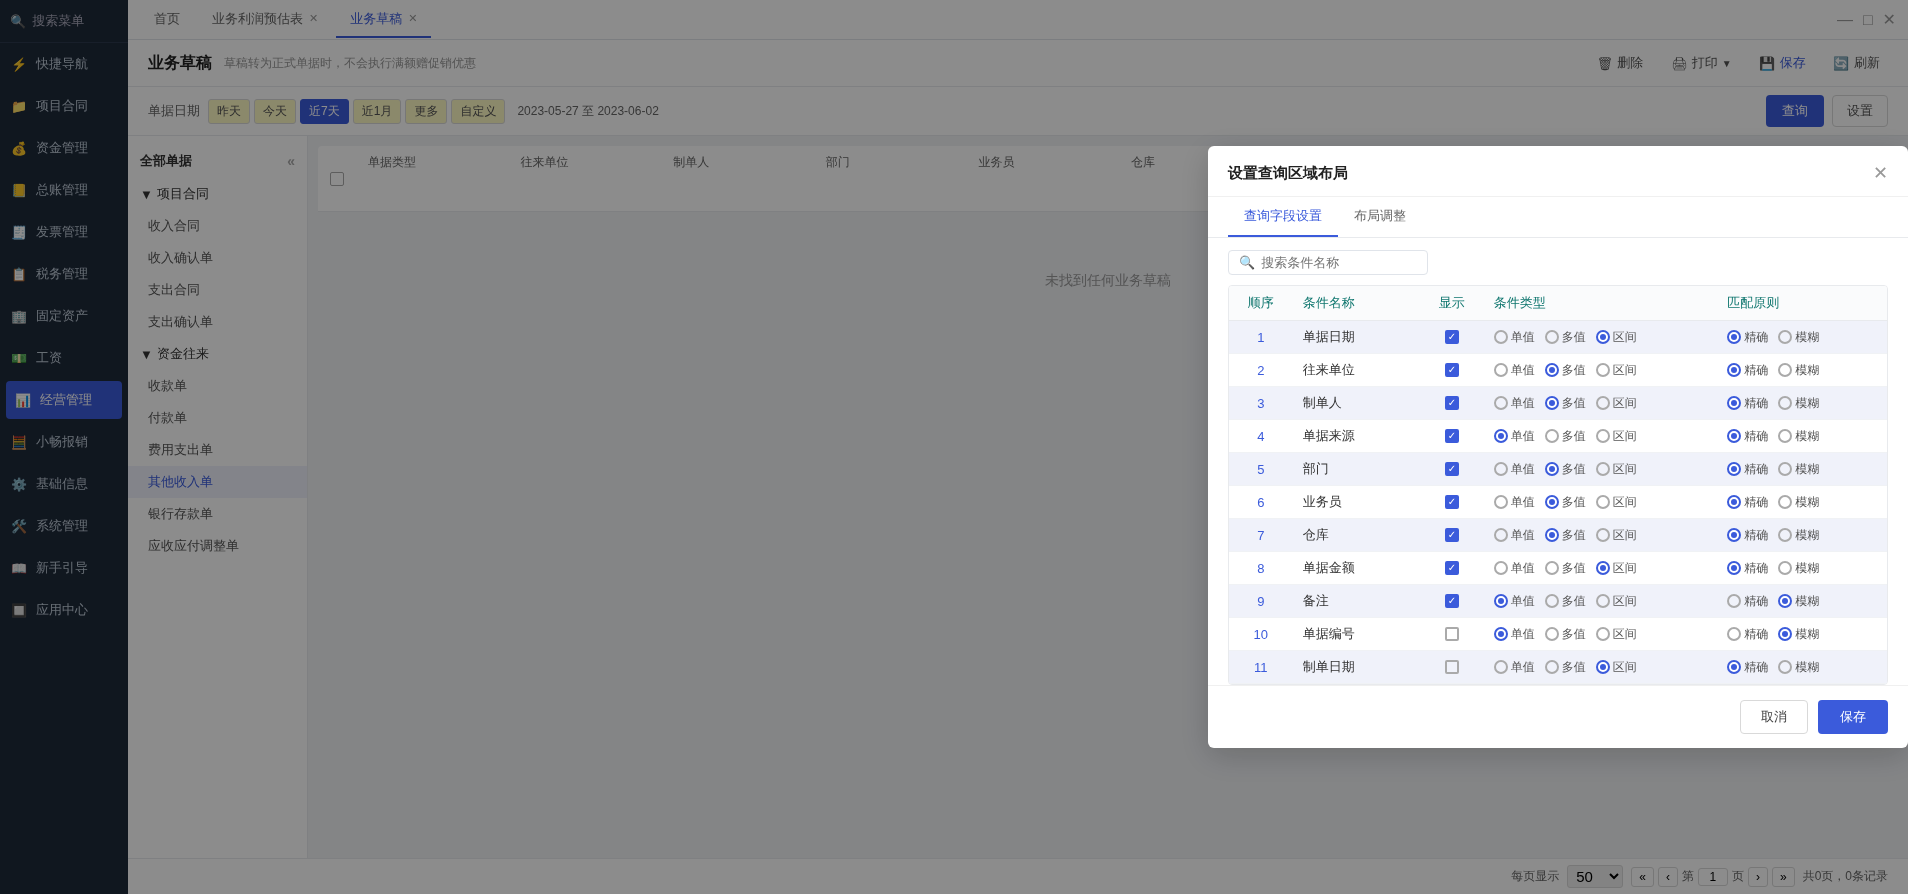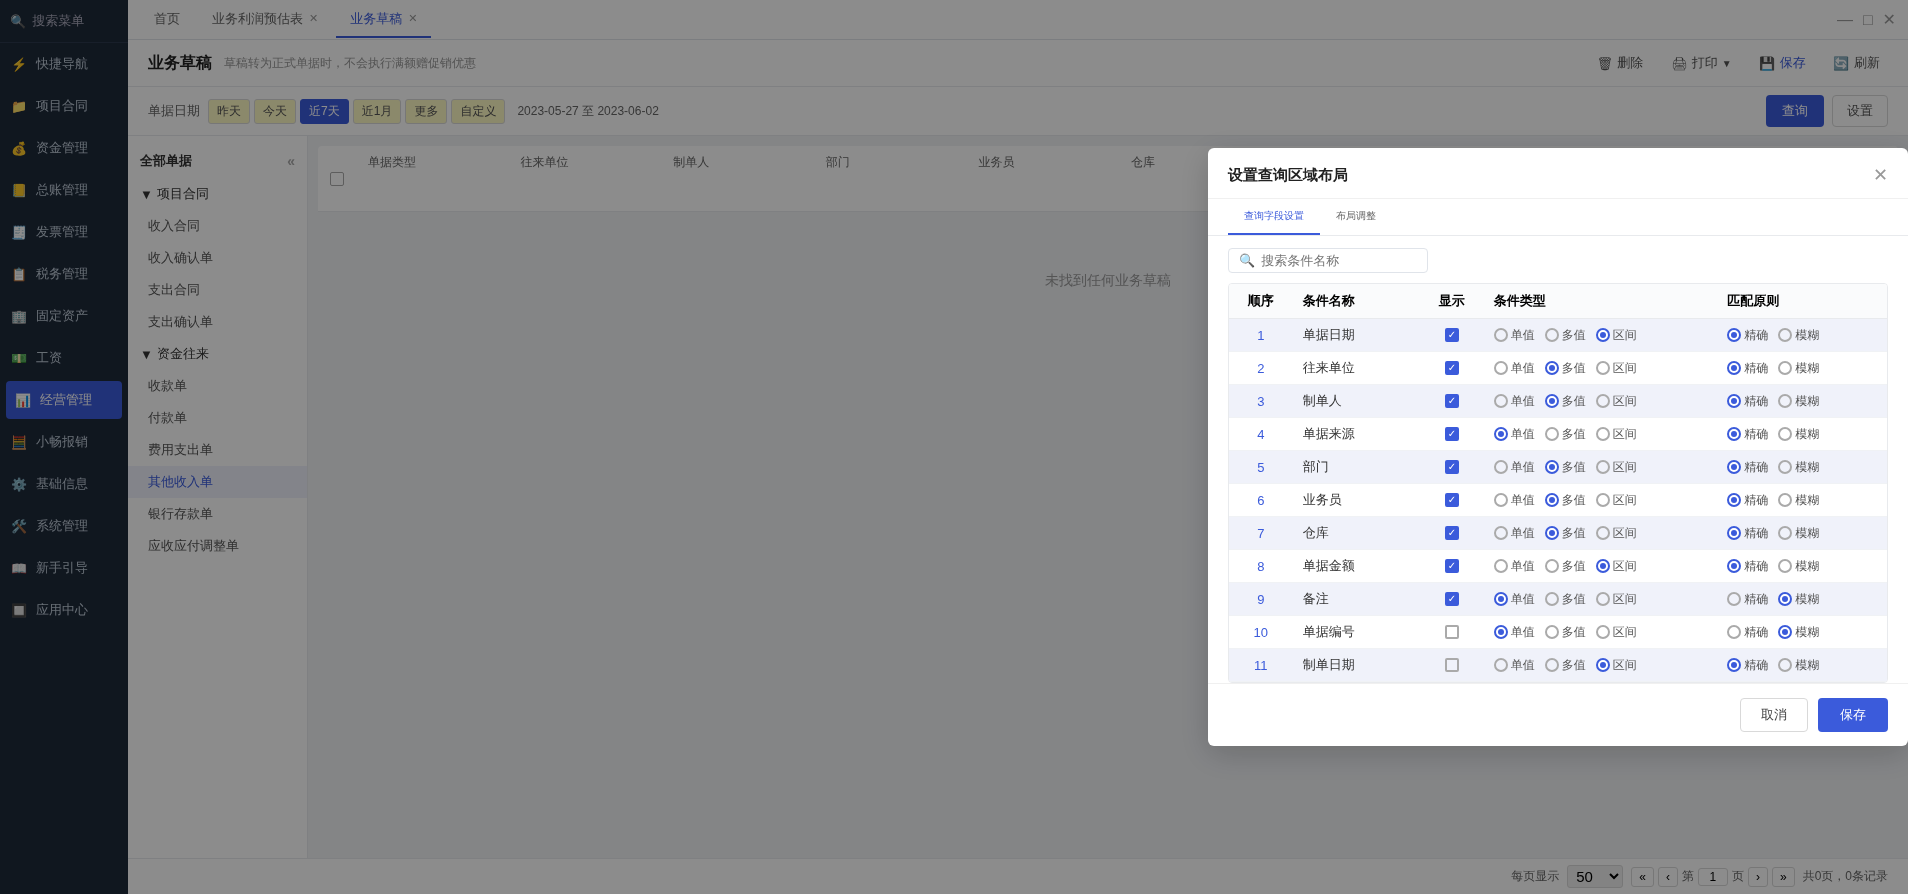--- a/index.html
+++ b/index.html
@@ -66,32 +66,32 @@
     .overlay { position: fixed; top: 0; left: 0; right: 0; bottom: 0; background: rgba(0,0,0,0.45); z-index: 1000; display: flex; align-items: center; justify-content: flex-end; }
 
     
     .dialog { background: #fff; border-radius: 6px; width: 700px; max-height: 660px; display: flex; flex-direction: column; box-shadow: 0 8px 32px rgba(0,0,0,0.18); }
     .dialog-header { display: flex; align-items: center; justify-content: space-between; padding: 16px 20px 12px; border-bottom: 1px solid #f0f0f0; }
     .dialog-title { font-size: 15px; font-weight: 600; color: #222; }
     .dialog-close { cursor: pointer; font-size: 18px; color: #999; background: none; border: none; }
 
     
     .dialog-tabs { display: flex; gap: 0; padding: 0 20px; border-bottom: 1px solid #e8eaed; }
-    .dialog-tab { padding: 10px 16px; font-size: 10px; cursor: pointer; color: #666; border-bottom: 2px solid transparent; }
+    .dialog-tab { padding: 10px 16px; font-size: 13px; cursor: pointer; color: #666; border-bottom: 2px solid transparent; }
     .dialog-tab.active { color: #3b5bdb; border-bottom: 2px solid #3b5bdb; font-weight: 500; }
 
     
     .dialog-body { flex: 1; overflow: hidden; display: flex; flex-direction: column; padding: 12px 20px 0; }
     .dialog-search { display: flex; align-items: center; border: 1px solid #e0e4ea; border-radius: 4px; padding: 4px 10px; margin-bottom: 10px; gap: 6px; width: 200px; }
     .dialog-search input { border: none; outline: none; font-size: 13px; color: #666; background: transparent; width: 150px; }
 
     
     .dialog-table { flex: 1; overflow-y: auto; border: 1px solid #e8eaed; border-radius: 4px; }
     .dialog-table table { width: 100%; border-collapse: collapse; font-size: 13px; }
-    .dialog-table thead th { background: #fafbfc; padding: 8px 10px; text-align: left; color: #000000; font-weight: 700; border-bottom: 1px solid #e8eaed; position: sticky; top: 0; }
+    .dialog-table thead th { background: #fafbfc; padding: 8px 10px; text-align: left; color: #0f766e; font-weight: 400; border-bottom: 1px solid #e8eaed; position: sticky; top: 0; }
     .dialog-table tbody tr { border-bottom: 1px solid #f0f2f5; }
     .dialog-table tbody tr:nth-child(odd) { background: #f7f8fc; }
     .dialog-table tbody tr:nth-child(even) { background: #fff; }
     .dialog-table tbody td { padding: 7px 10px; vertical-align: middle; }
 
     
     .radio-group { display: flex; align-items: center; gap: 10px; }
     .radio-item { display: flex; align-items: center; gap: 3px; cursor: pointer; font-size: 12px; color: #555; }
     .radio-circle { width: 14px; height: 14px; border-radius: 50%; border: 2px solid #aaa; display: flex; align-items: center; justify-content: center; flex-shrink: 0; }
     .radio-circle.checked { border-color: #3b5bdb; background: #fff; }

